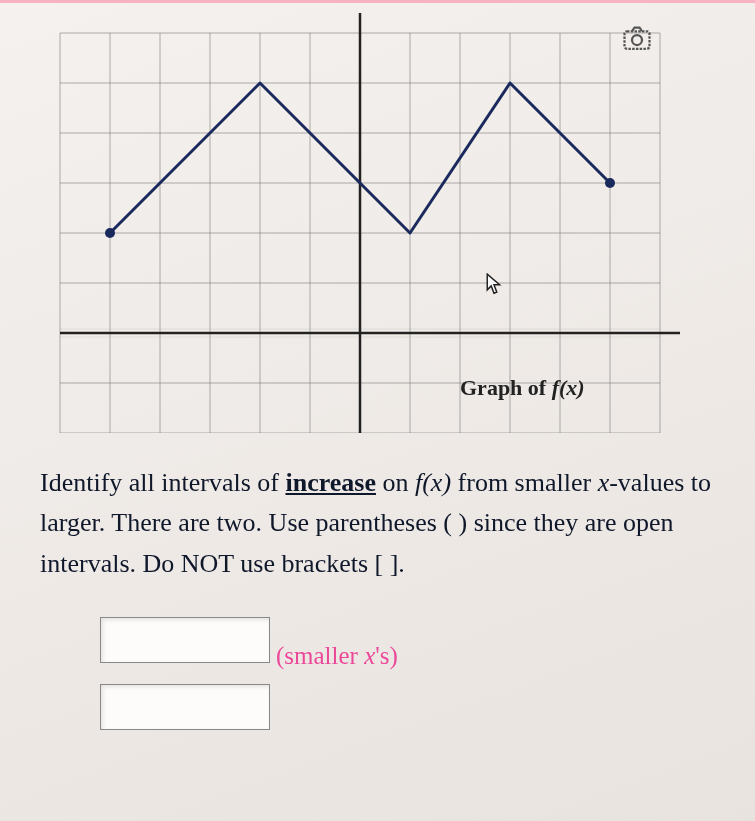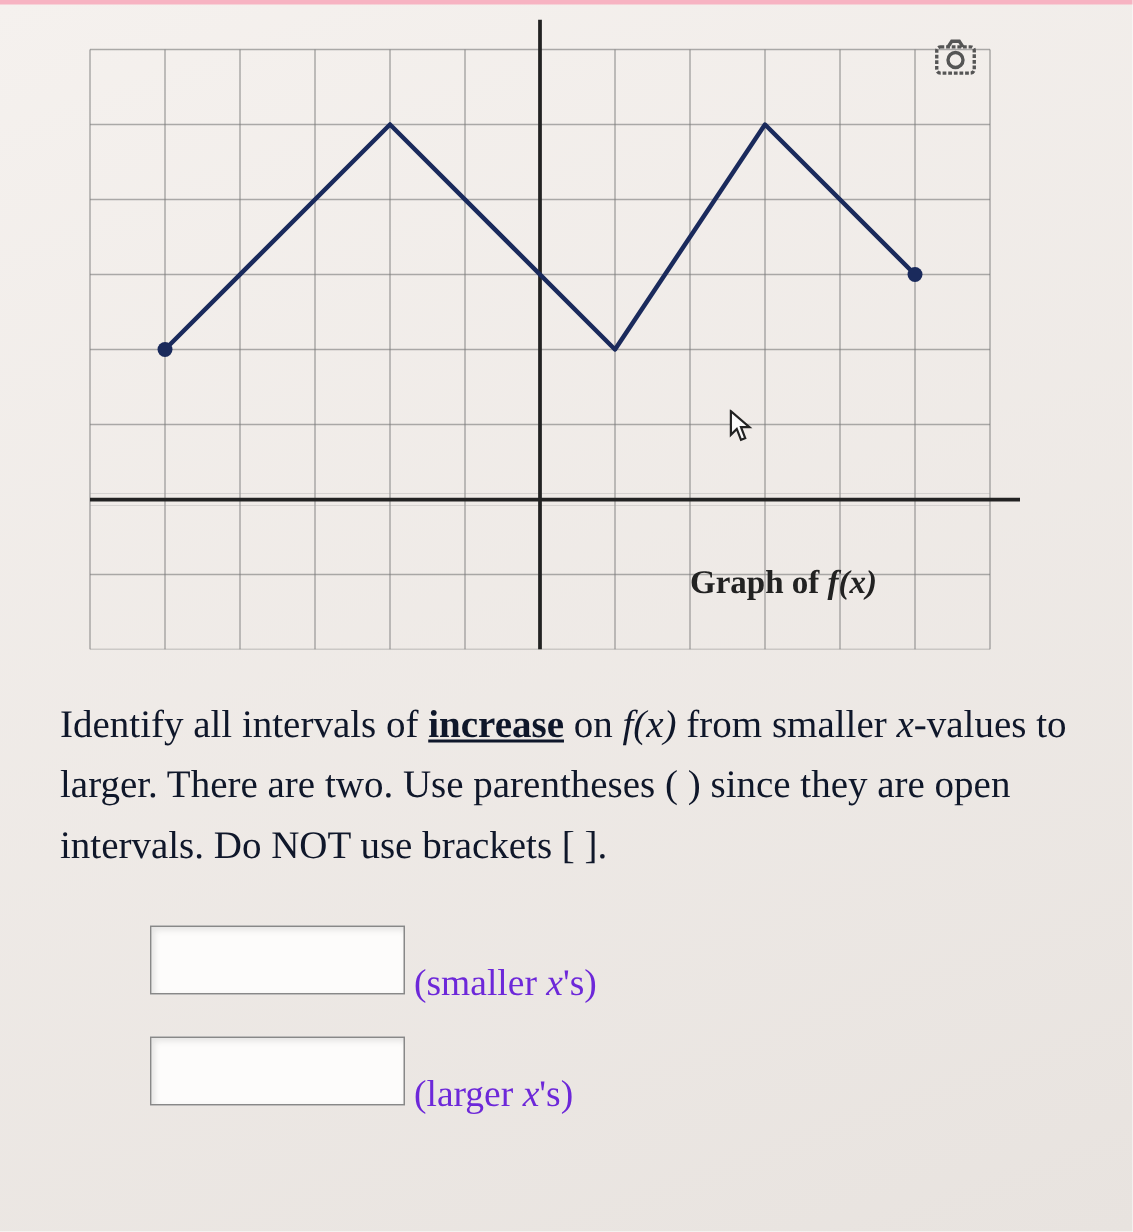--- a/index.html
+++ b/index.html
@@ -76,21 +76,21 @@
     height: 46px;
     border: 1px solid #888;
     background: #fdfcfb;
     box-shadow: inset 2px 2px 4px rgba(0,0,0,0.1);
     font-size: 22px;
     padding: 4px 8px;
     font-family: inherit;
   }
   .answer-label {
     font-size: 25px;
-    color: #6d28d9;
+    color: #ec4899;
     margin-left: 6px;
     margin-top: 32px;
   }
   .answer-label .xp { font-style: italic; }
 </style>
 </head>
 <body>
 
 <div class="page">
 
@@ -158,18 +158,15 @@
 
   <div class="answer-row">
     <input class="answer-box" type="text" value="" style="">
     <span class="answer-label">
       <span>(smaller </span><span class="xp">x</span><span>'s)</span>
     </span>
   </div>
 
   <div class="answer-row">
     <input class="answer-box" type="text" value="" style="">
-    <span class="answer-label">
-      <span>(larger </span><span class="xp">x</span><span>'s)</span>
-    </span>
   </div>
 
 </div>
 
 </body></html>

